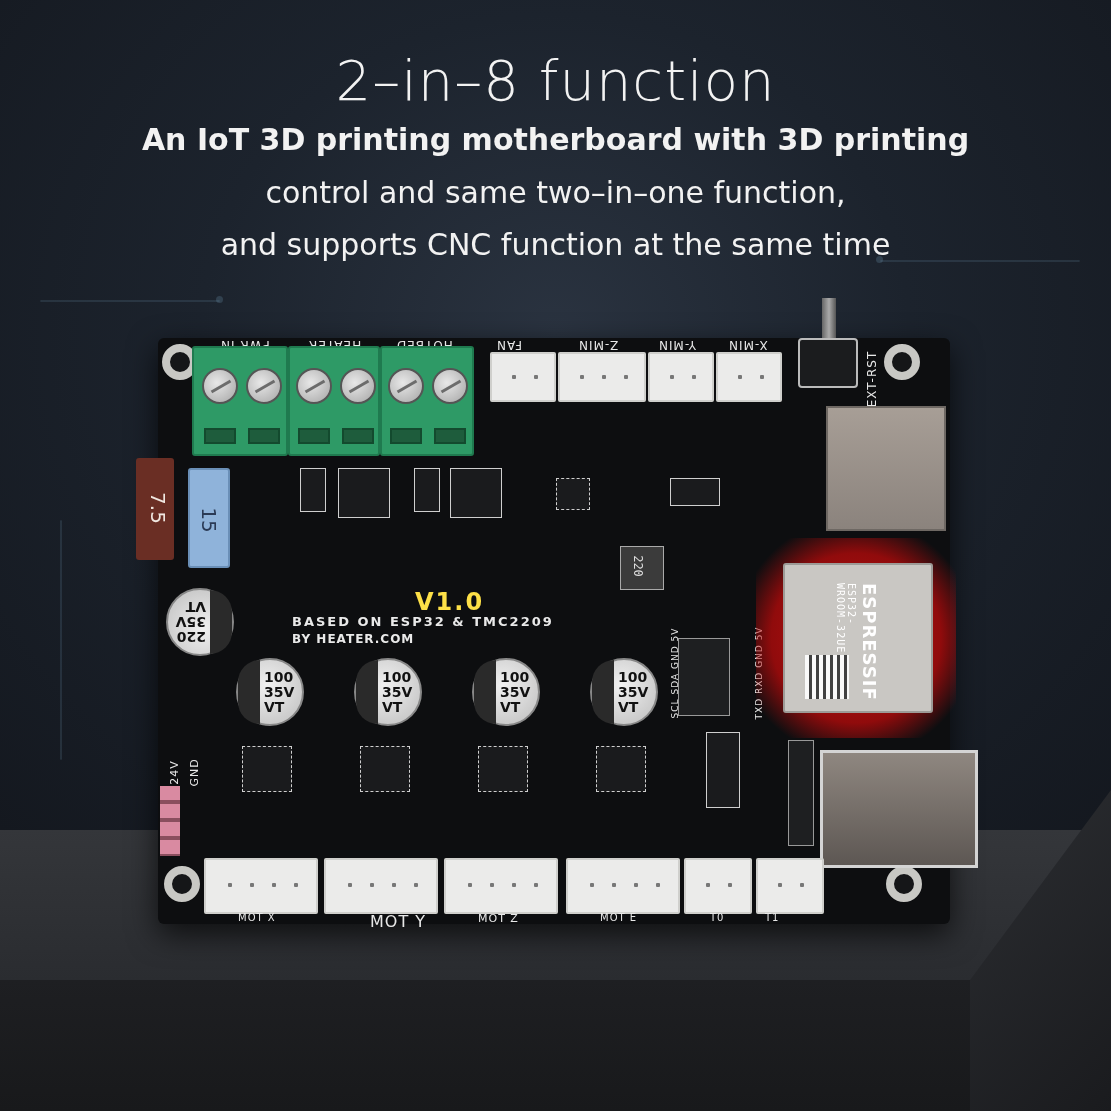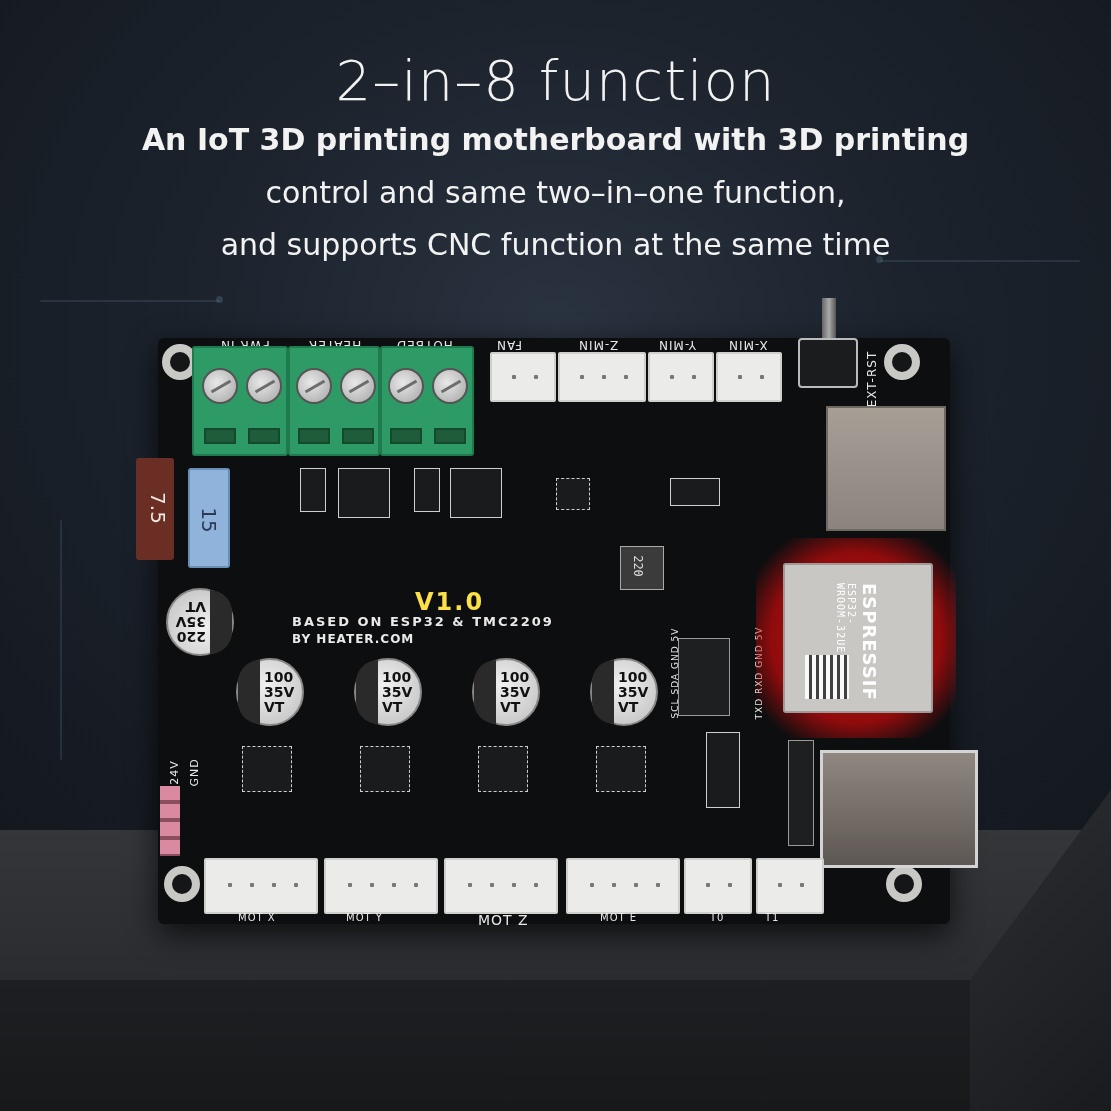--- a/index.html
+++ b/index.html
@@ -259,18 +259,18 @@
   </div>
   <div class="jst" style="left:526px;top:520px;width:68px;height:56px;">
     <div class="pin" style="left:20px;"></div>
       <div class="pin" style="left:42px;"></div>
   </div>
   <div class="jst" style="left:598px;top:520px;width:68px;height:56px;">
     <div class="pin" style="left:20px;"></div>
       <div class="pin" style="left:42px;"></div>
   </div>
   <div class="silk" style="left:80px;top:574px;font-size:10px;">MOT X</div>
-  <div class="silk" style="left:188px;top:574px;font-size:10px;">MOT Y</div>
-  <div class="silk" style="left:320px;top:574px;font-size:14px;">MOT Z</div>
+  <div class="silk" style="left:212px;top:574px;font-size:16px;">MOT Y</div>
+  <div class="silk" style="left:320px;top:574px;font-size:11px;">MOT Z</div>
   <div class="silk" style="left:442px;top:574px;font-size:10px;">MOT E</div>
   <div class="silk" style="left:552px;top:574px;font-size:10px;">T0</div>
   <div class="silk" style="left:607px;top:574px;font-size:10px;">T1</div>
 </div>
 
 </body></html>

